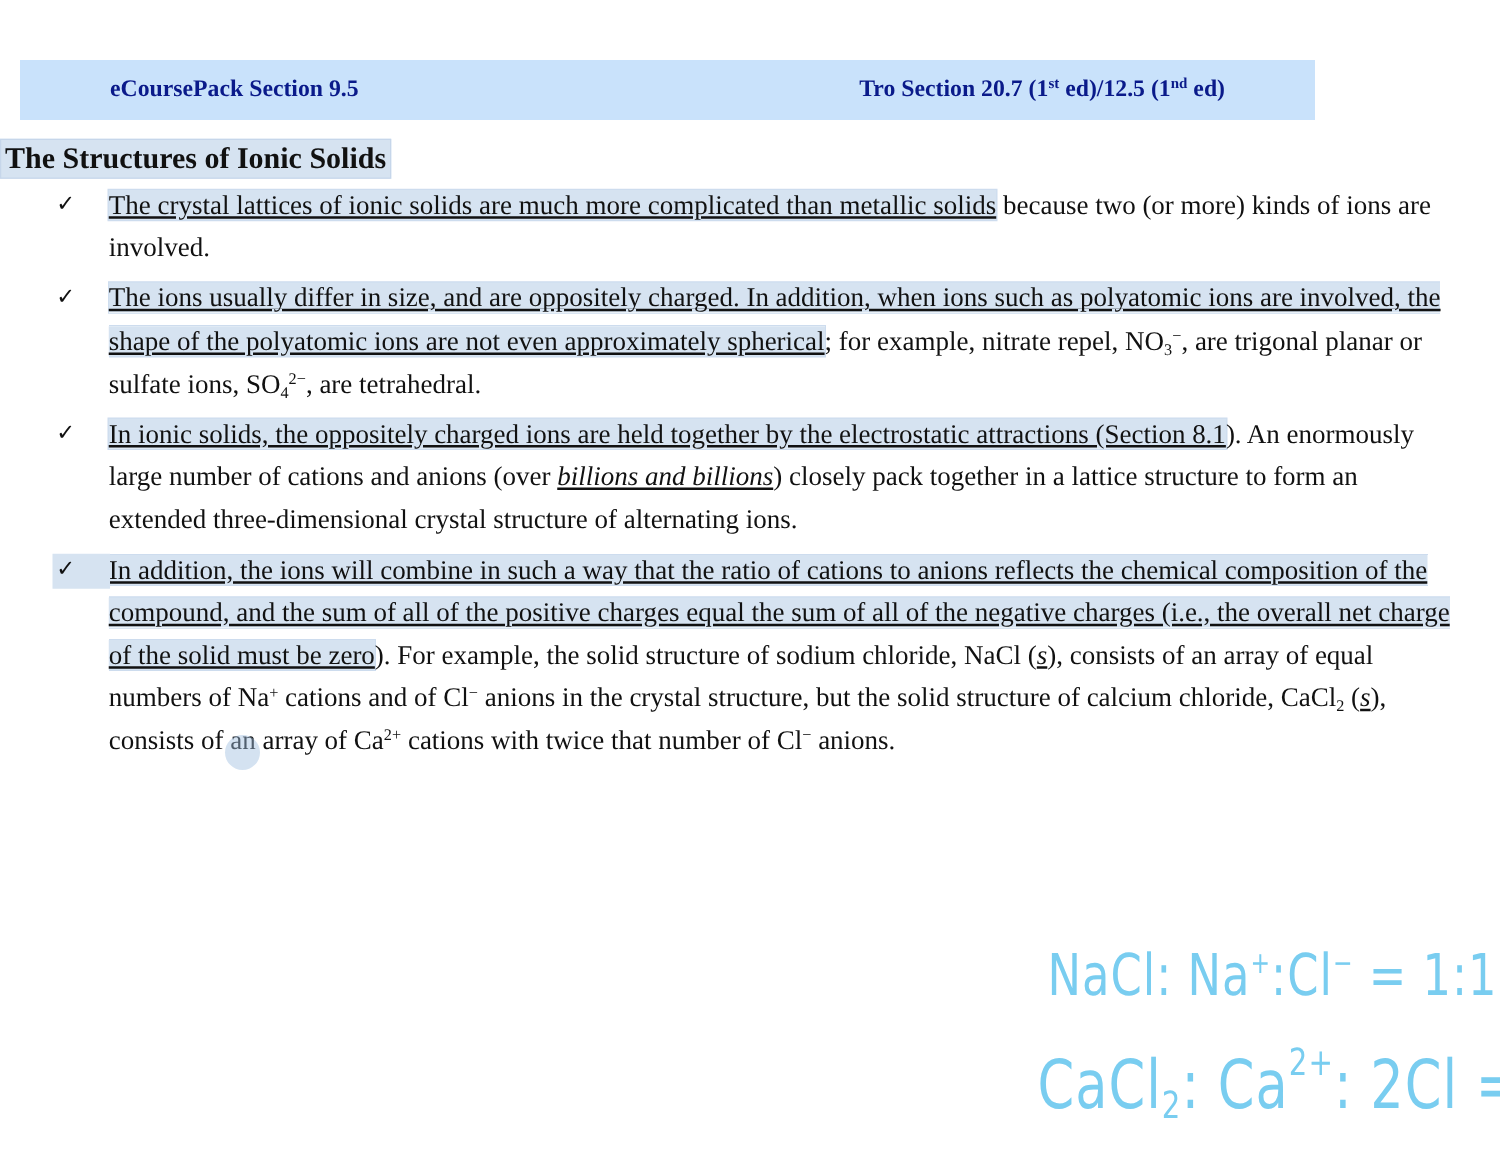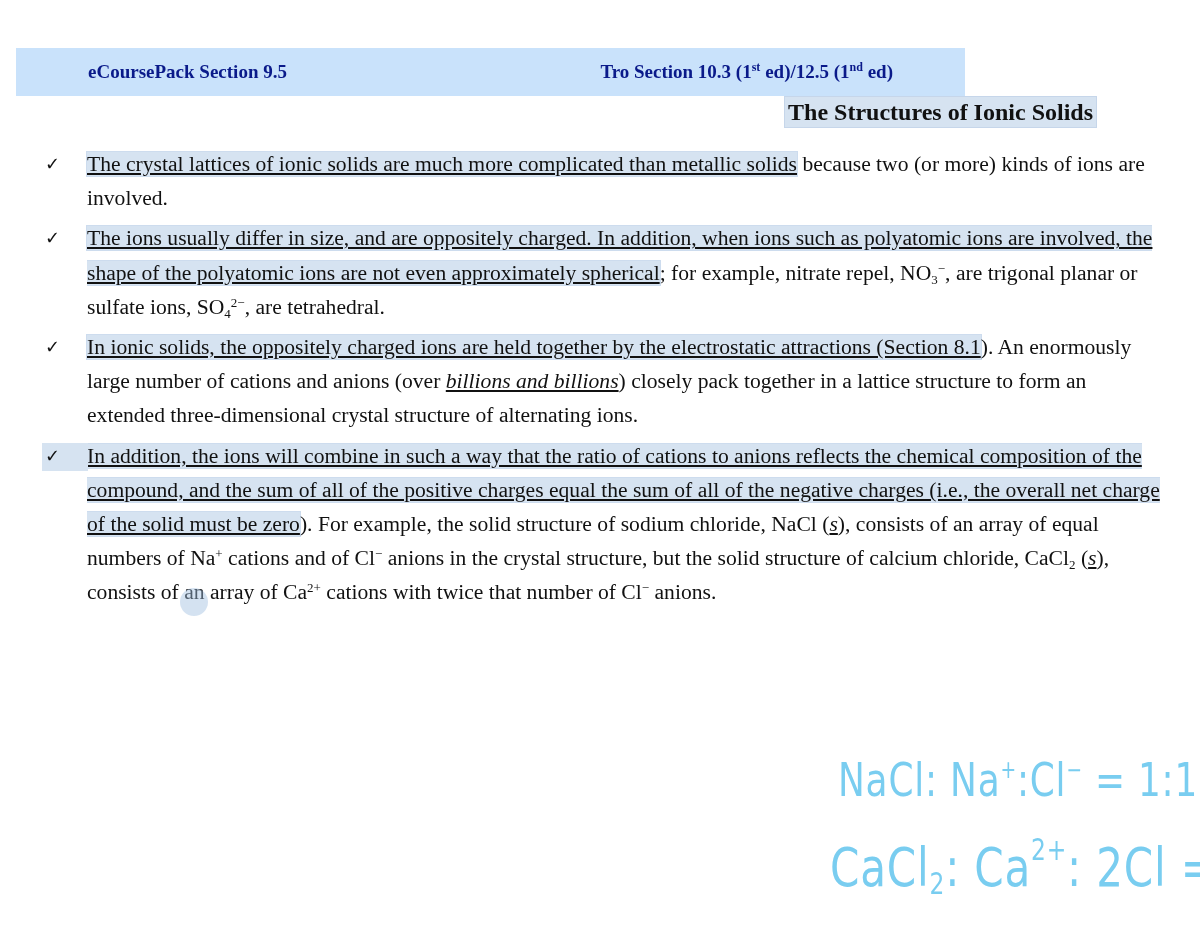--- a/index.html
+++ b/index.html
@@ -12,44 +12,44 @@
     height: 928px;
     position: relative;
     overflow: hidden;
     font-family: "Liberation Serif", "DejaVu Serif", serif;
     color: #111111;
   }
   .header-bar {
     position: absolute;
     left: 16px;
     top: 48px;
-    width: 949px;
+    width: 1036px;
     height: 48px;
     background: #c9e2fb;
   }
   .header-left, .header-right {
     position: absolute;
     top: 13px;
     font-family: "Liberation Serif", serif;
     font-weight: bold;
     font-size: 19px;
     color: #0a1a8a;
     white-space: nowrap;
     line-height: 22px;
   }
   .header-left { left: 72px; }
   .header-right { right: 72px; }
   .header-right sup { font-size: 12px; vertical-align: 7px; line-height: 0; }
 
   .page-title {
     position: absolute;
-    top: 96px;
+    top: 111px;
     left: 0;
     width: 1097px;
-    text-align: right;
+    text-align: left;
   }
   .page-title span {
     display: inline-block;
     font-weight: bold;
     font-size: 24px;
     line-height: 30px;
     padding: 0 3px;
     background: #d6e3f1;
     border: 1px solid #c6d6ea;
   }
@@ -122,21 +122,21 @@
   .hw2 { left: 830px; top: 836px; font-size: 54px; line-height: 64px; }
   .hw2 .sup2 { font-size: 30px; vertical-align: 26px; line-height: 0; }
   .hw2 .sub2 { font-size: 30px; vertical-align: -8px; line-height: 0; }
   .hw1 .supp { font-size: 24px; vertical-align: 18px; line-height: 0; }
 </style>
 </head>
 <body>
 
 <div class="header-bar">
   <div class="header-left">eCoursePack Section 9.5</div>
-  <div class="header-right"><span>Tro Section 10.3 (1</span><sup>st</sup><span> ed)/12.5 (1</span><sup>nd</sup><span> ed)</span></div>
+  <div class="header-right"><span>Tro Section 20.7 (1</span><sup>st</sup><span> ed)/12.5 (1</span><sup>nd</sup><span> ed)</span></div>
 </div>
 
 <div class="page-title">
   <span>The Structures of Ionic Solids</span>
 </div>
 
 <div class="bullets">
 
   <div class="bullet b1">
     <span class="check">✓</span>

